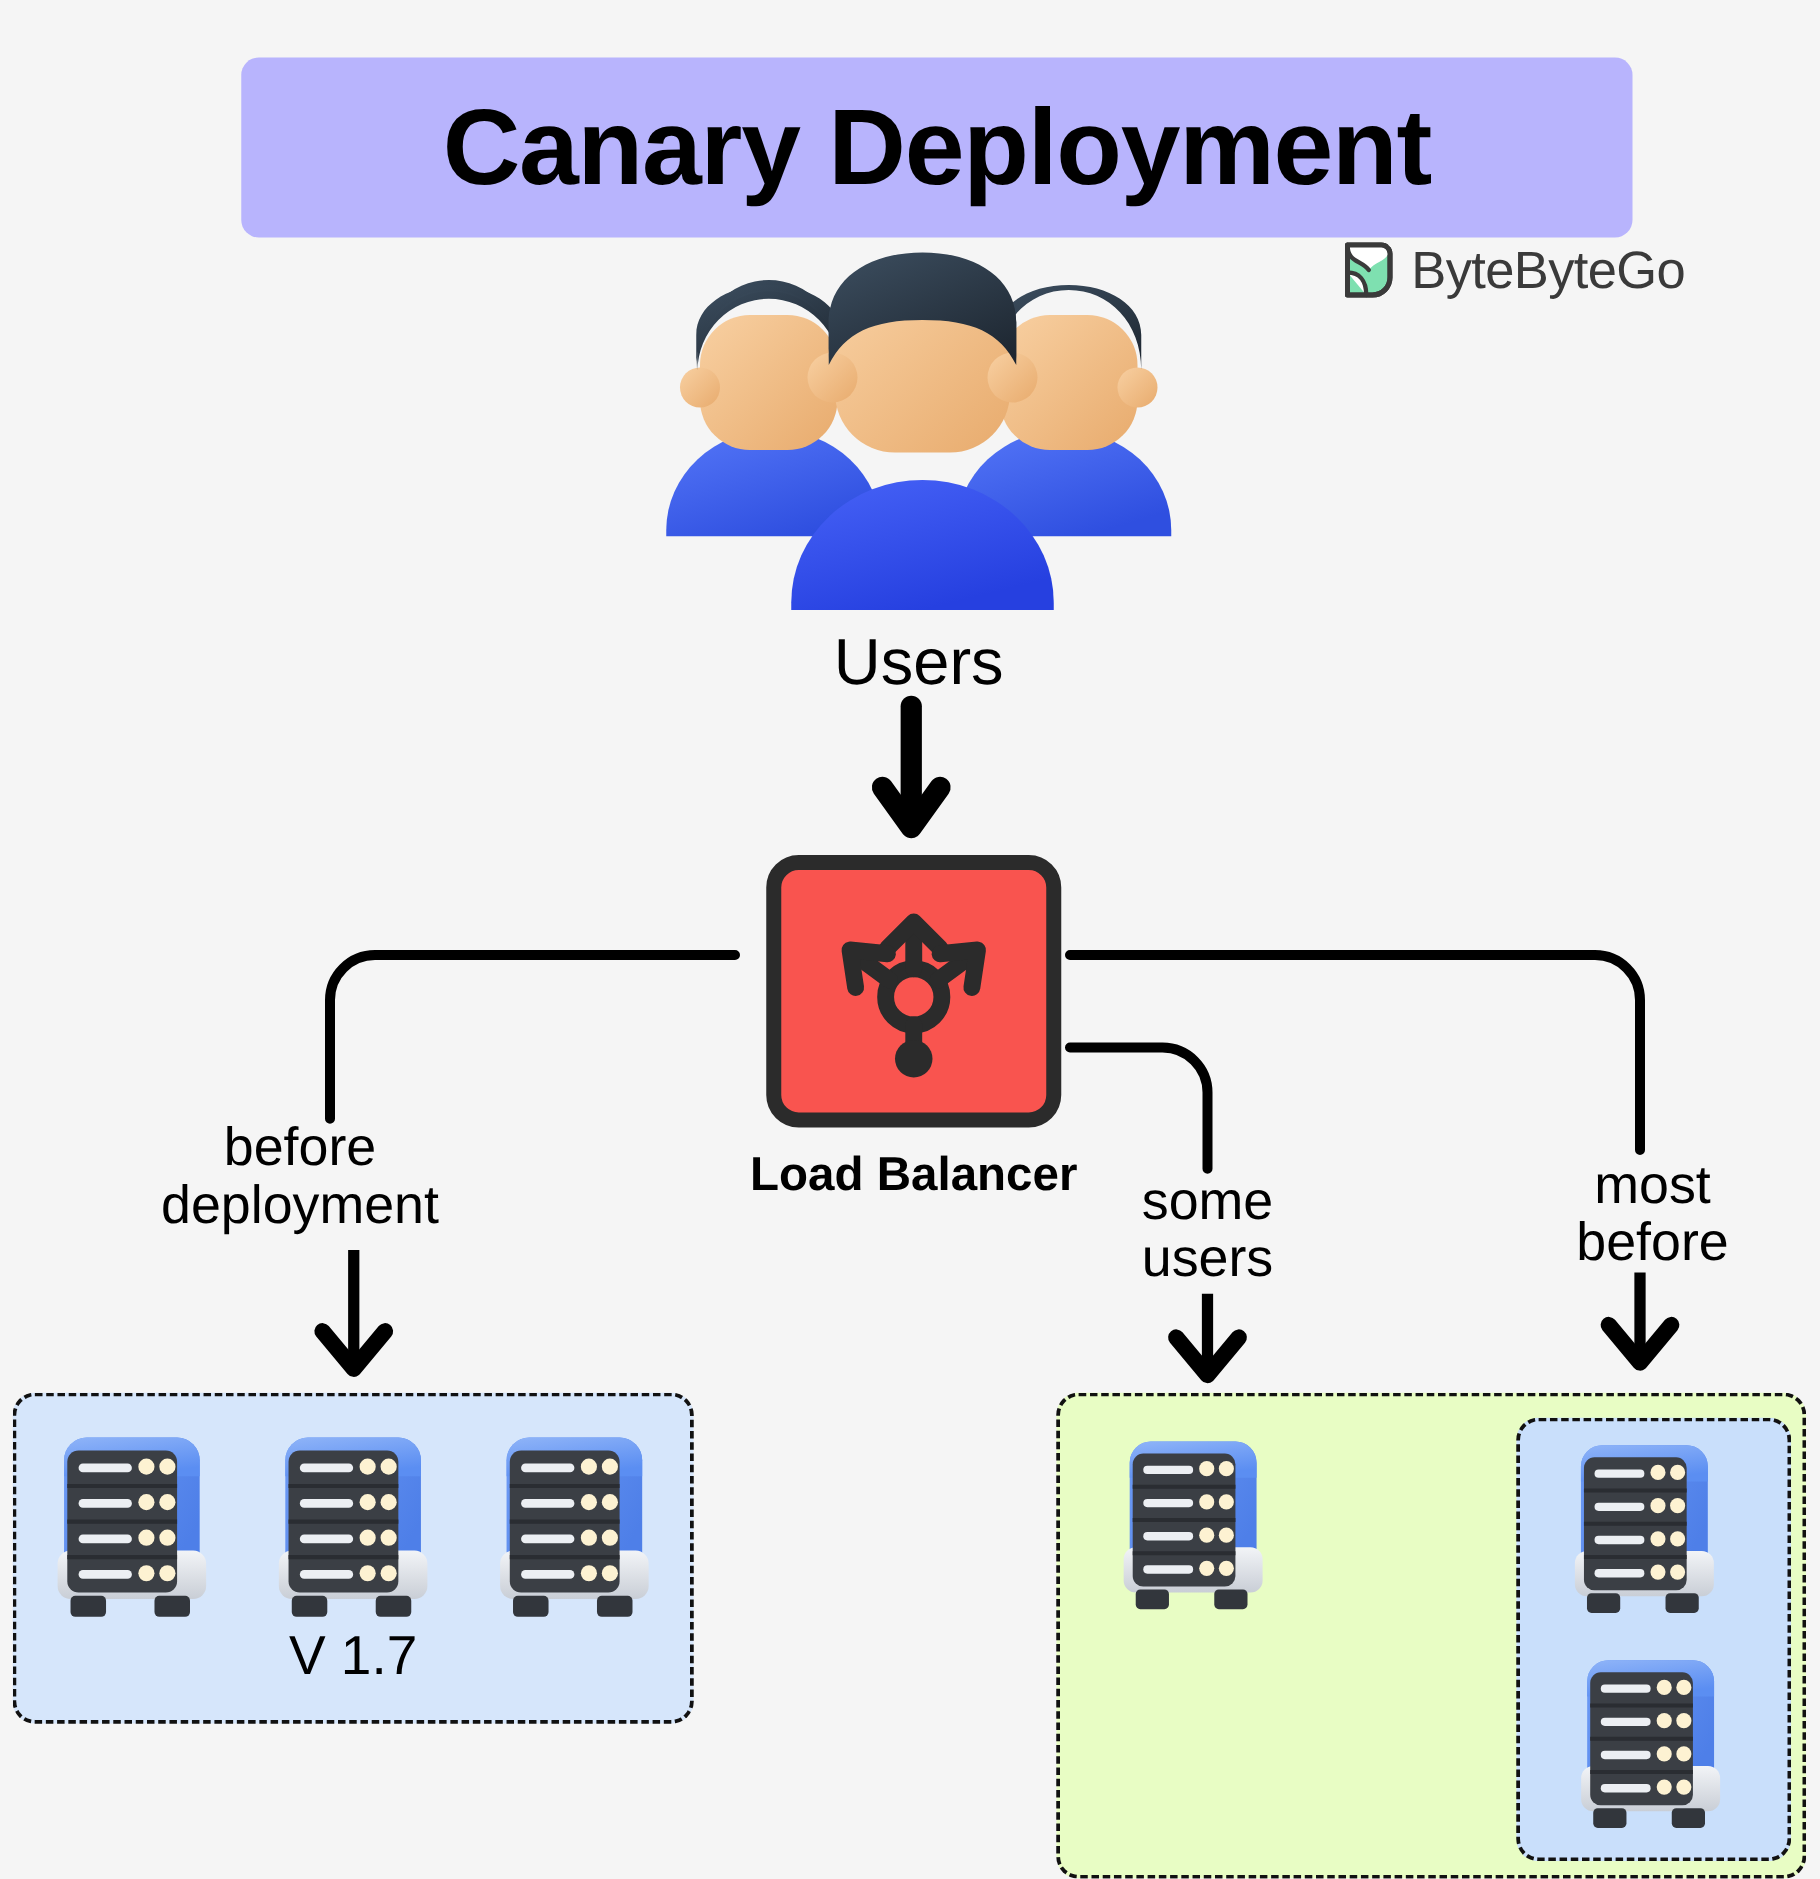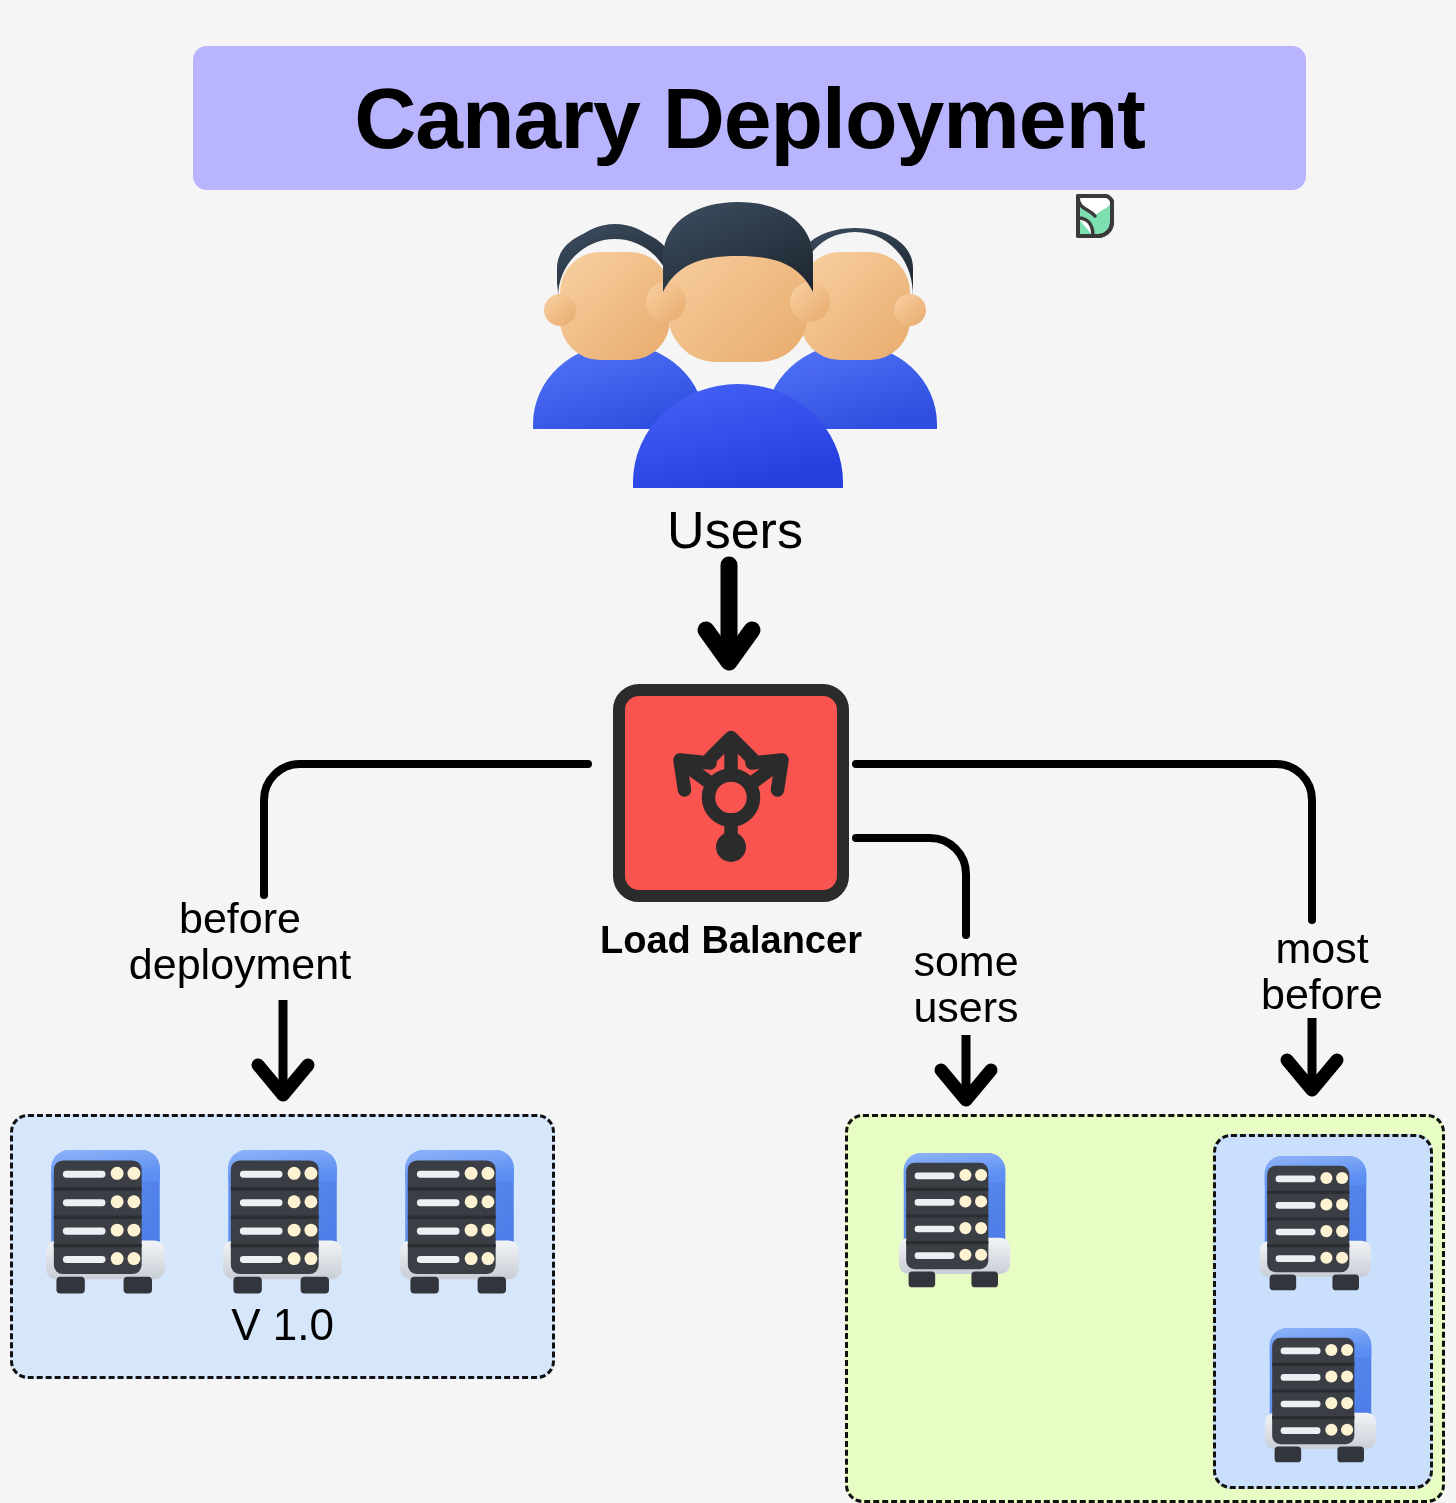--- a/index.html
+++ b/index.html
@@ -183,20 +183,21 @@
 
   <div id="logo">
     <svg id="logo-mark" viewBox="0 0 44 48">
       <path d="M5 4 H32 a7 7 0 0 1 7 7 v19 a14 14 0 0 1 -14 14 H5 Z" fill="#7ee0b0" stroke="#3a3a3a" stroke-width="4" stroke-linejoin="round"></path>
       <path d="M5 4 C5 18, 16 16, 22 24 C28 16, 39 18, 39 4" fill="#ffffff" stroke="none"></path>
       <path d="M5 4 C5 18, 16 16, 22 24" fill="none" stroke="#3a3a3a" stroke-width="3.5" stroke-linecap="round"></path>
       <path d="M5 26 C14 26, 20 32, 20 44" fill="#ffffff" stroke="none"></path>
       <path d="M5 26 C14 26, 20 32, 20 44" fill="none" stroke="#3a3a3a" stroke-width="3.5" stroke-linecap="round"></path>
       <path d="M5 4 H32 a7 7 0 0 1 7 7 v19 a14 14 0 0 1 -14 14 H5 Z" fill="none" stroke="#3a3a3a" stroke-width="4" stroke-linejoin="round"></path>
     </svg>
+    <div id="logo-text">ByteByteGo</div>
   </div>
 
   <svg id="users-group" viewBox="0 0 470 300">
     <defs>
       <linearGradient id="bodyL" x1="0" y1="0" x2="0.6" y2="1">
         <stop offset="0" stop-color="#5577f8"></stop>
           <stop offset="1" stop-color="#2f4fe0"></stop>
       </linearGradient>
       <linearGradient id="bodyC" x1="0" y1="0" x2="0.5" y2="1">
         <stop offset="0" stop-color="#4763f7"></stop>
@@ -299,21 +300,21 @@
     <svg class="server-icon" width="155" height="175" viewBox="0 0 120 135">
       <use href="#server-glyph"></use>
     </svg>
     <svg class="server-icon" width="155" height="175" viewBox="0 0 120 135">
       <use href="#server-glyph"></use>
     </svg>
     <svg class="server-icon" width="155" height="175" viewBox="0 0 120 135">
       <use href="#server-glyph"></use>
     </svg>
   </div>
-  <div id="v1-version">V 1.0</div>
+  <div id="v1-version">V 1.7</div>
 
   <svg id="srv-canary" class="server-pos server-icon" width="145" height="165" viewBox="0 0 120 135">
       <use href="#server-glyph"></use>
     </svg>
   <svg id="srv-new-1" class="server-pos server-icon" width="145" height="165" viewBox="0 0 120 135">
       <use href="#server-glyph"></use>
     </svg>
   <svg id="srv-new-2" class="server-pos server-icon" width="145" height="165" viewBox="0 0 120 135">
       <use href="#server-glyph"></use>
     </svg>

